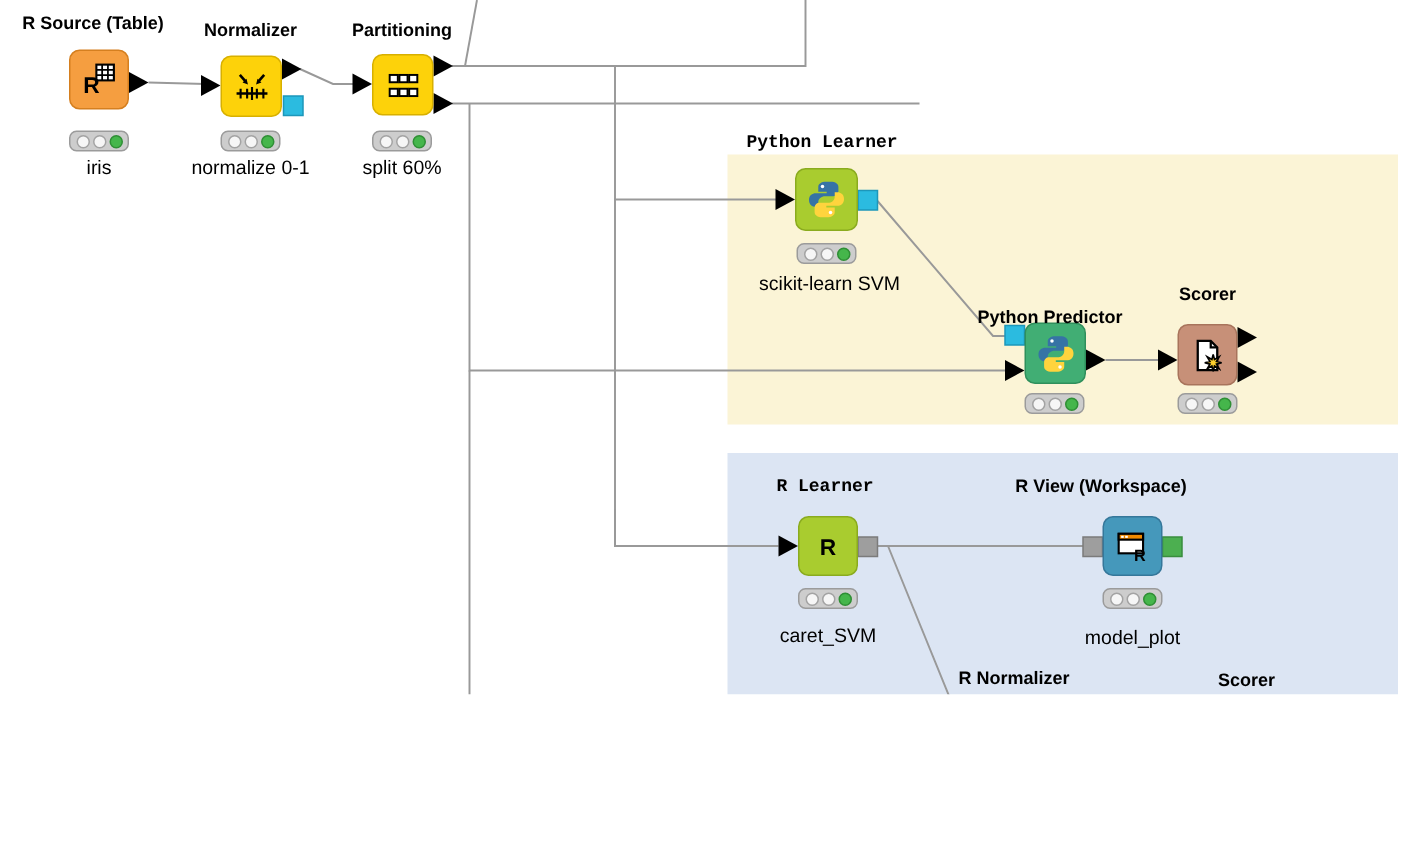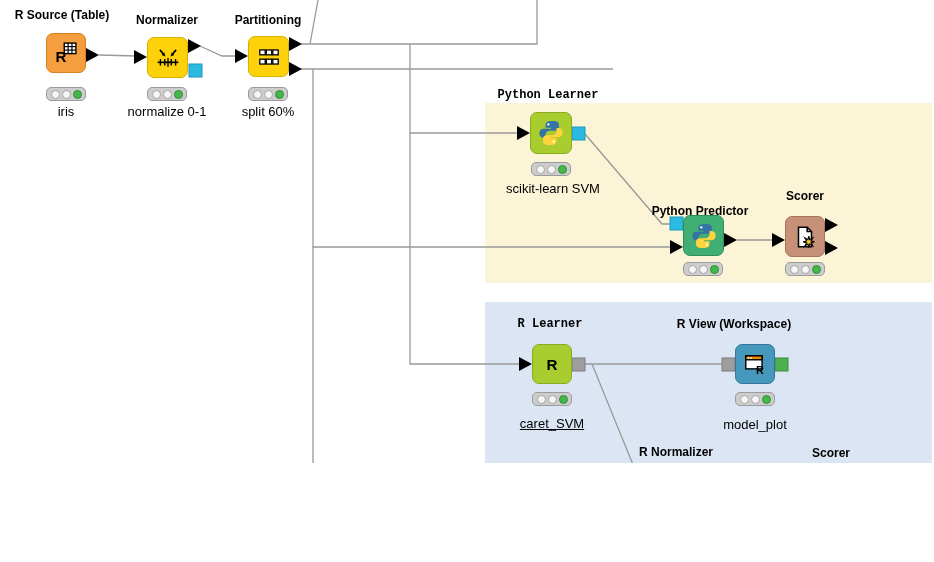--- a/index.html
+++ b/index.html
@@ -201,21 +201,21 @@
   <div class="node" style="left:532px;top:344px;width:40px;height:40px;background:#A9CC2F;border:1px solid #8aab1e;">
     <svg width="26" height="26" viewBox="0 0 24 24">
       <text x="7" y="17.5" font-size="14" font-weight="bold" fill="#000">R</text>
     </svg>
   </div>
   <div class="lights" style="left:552px;top:392px;">
     <span class="light off"></span>
     <span class="light off"></span>
     <span class="light on"></span>
   </div>
-  <div class="node-label" style="left:552px;top:416px;text-decoration:underline;">caret_SVM</div>
+  <div class="node-label" style="left:552px;top:416px;">caret_SVM</div>
 
   <div class="node-title" style="left:734px;top:317px;">R View (Workspace)</div>
   <div class="node" style="left:735px;top:344px;width:40px;height:40px;background:#4598BB;border:1px solid #35779a;">
     <svg width="26" height="26" viewBox="0 0 24 24">
       <rect x="3.5" y="4.5" width="15" height="12" fill="#ffffff" stroke="#000" stroke-width="1.3"></rect>
       <rect x="3.5" y="4.5" width="15" height="3.6" fill="#F08A00" stroke="#000" stroke-width="1.3"></rect>
       <rect x="5" y="5.7" width="1.6" height="1.3" fill="#ffffff"></rect>
       <rect x="7.5" y="5.7" width="1.6" height="1.3" fill="#ffffff"></rect>
       <text x="13" y="21.5" font-size="10" font-weight="bold" fill="#000">R</text>
     </svg>

